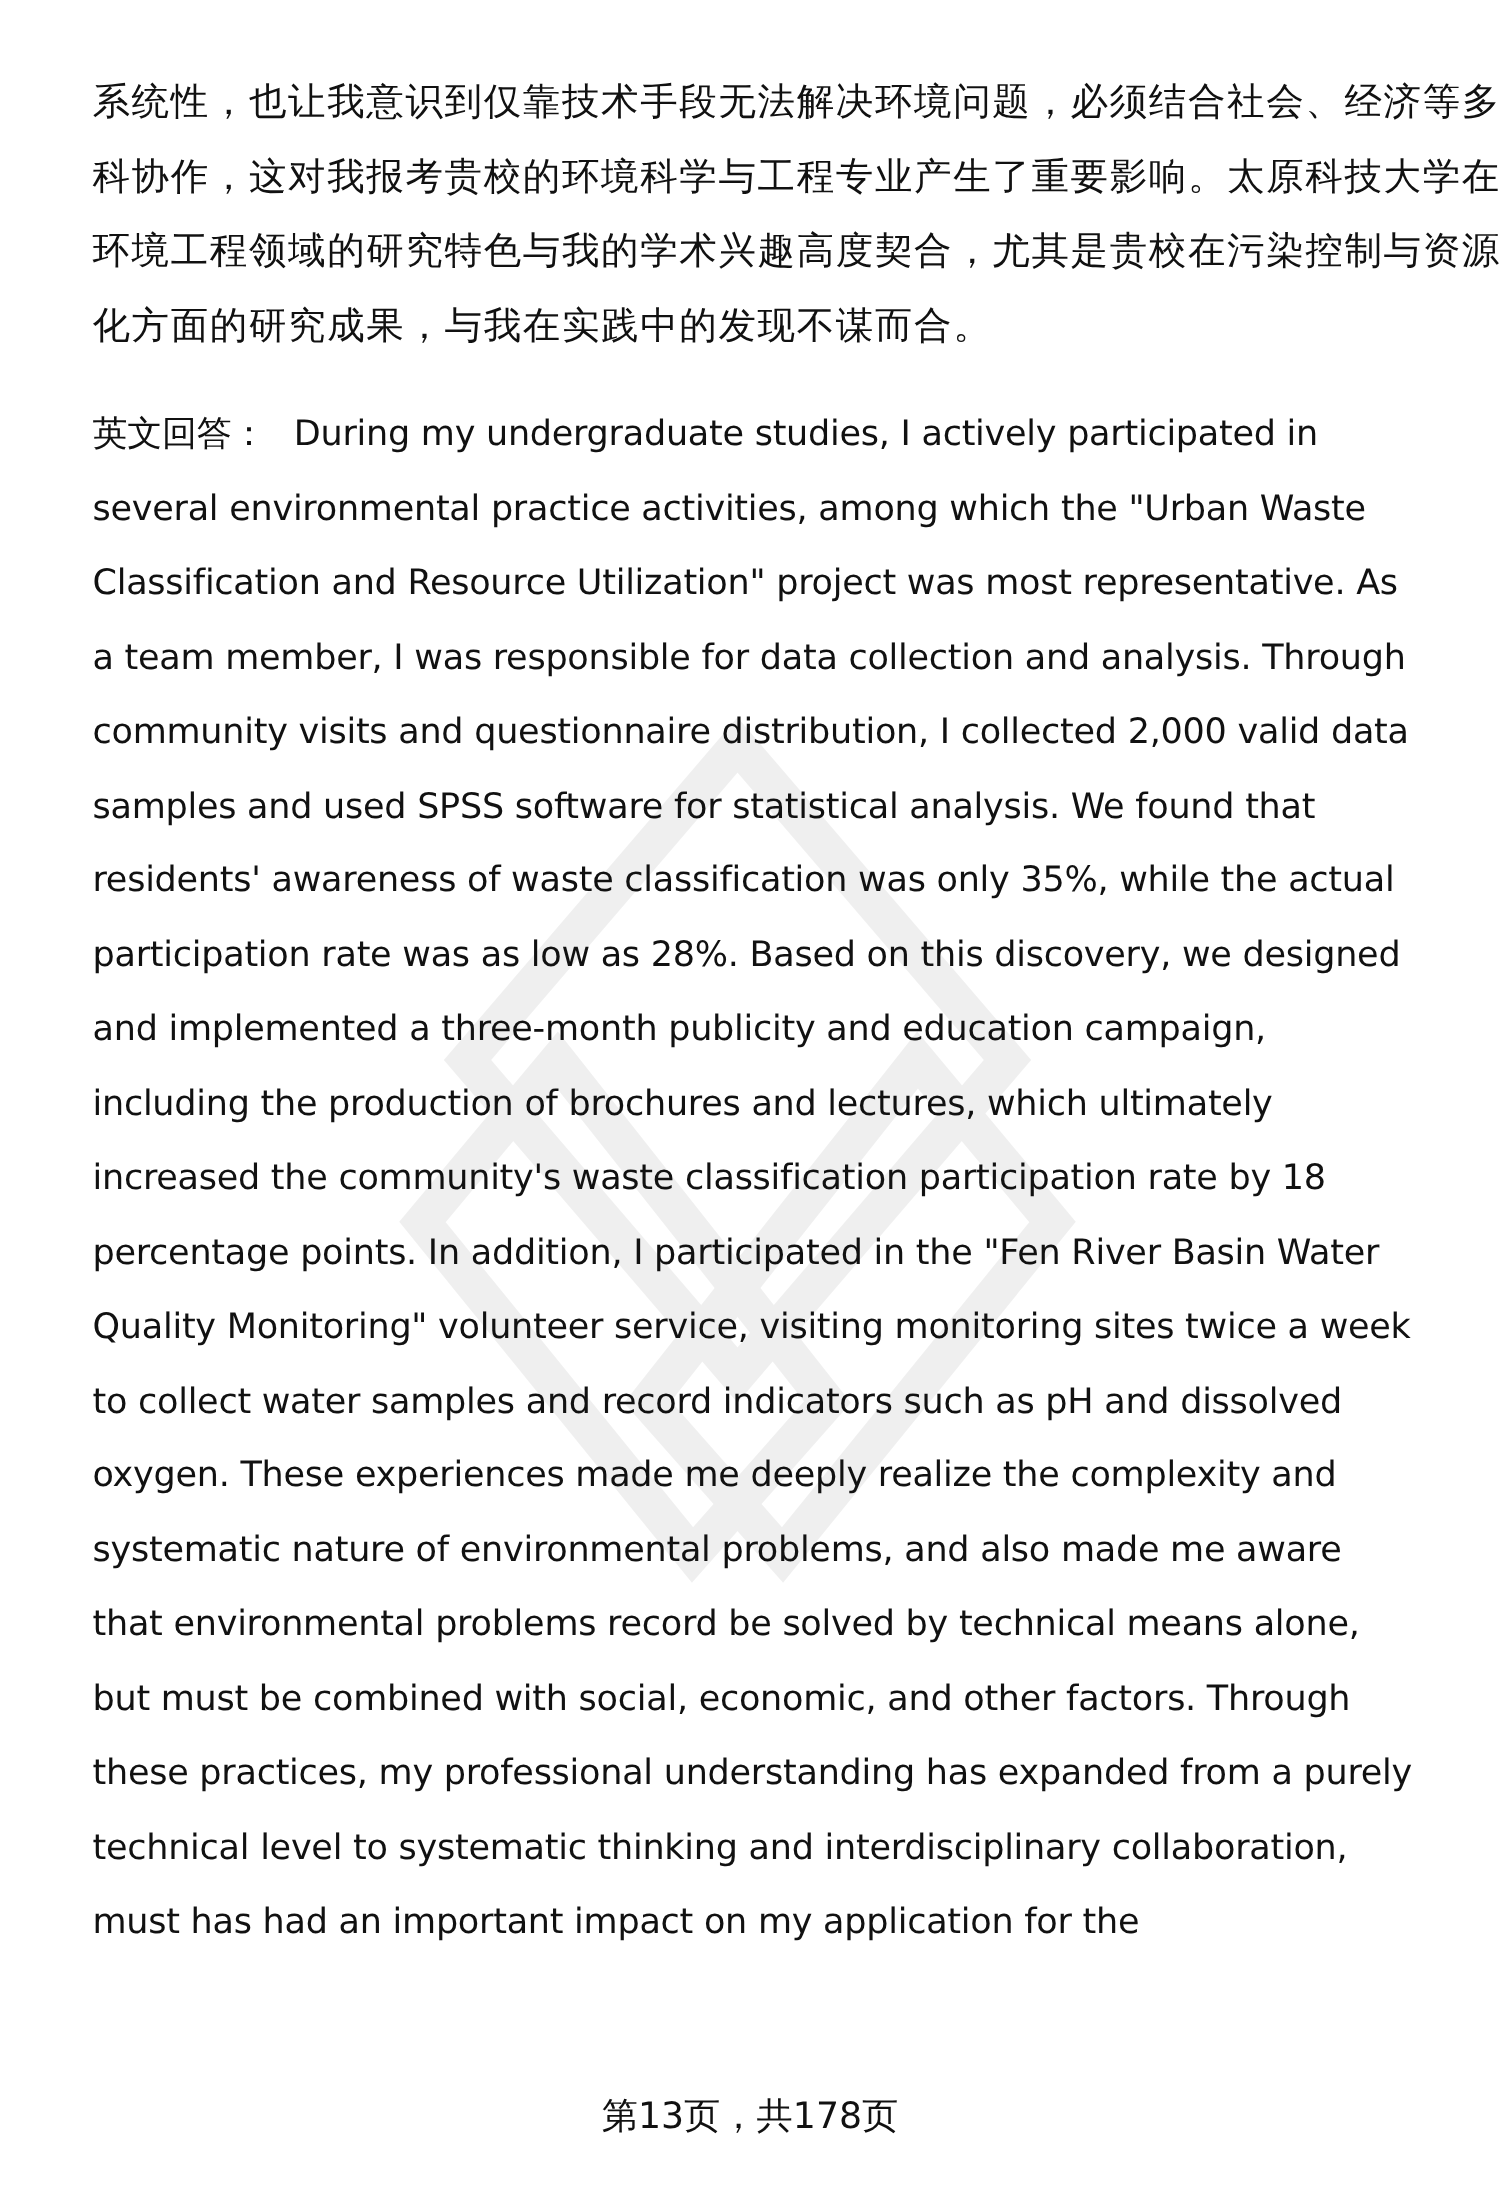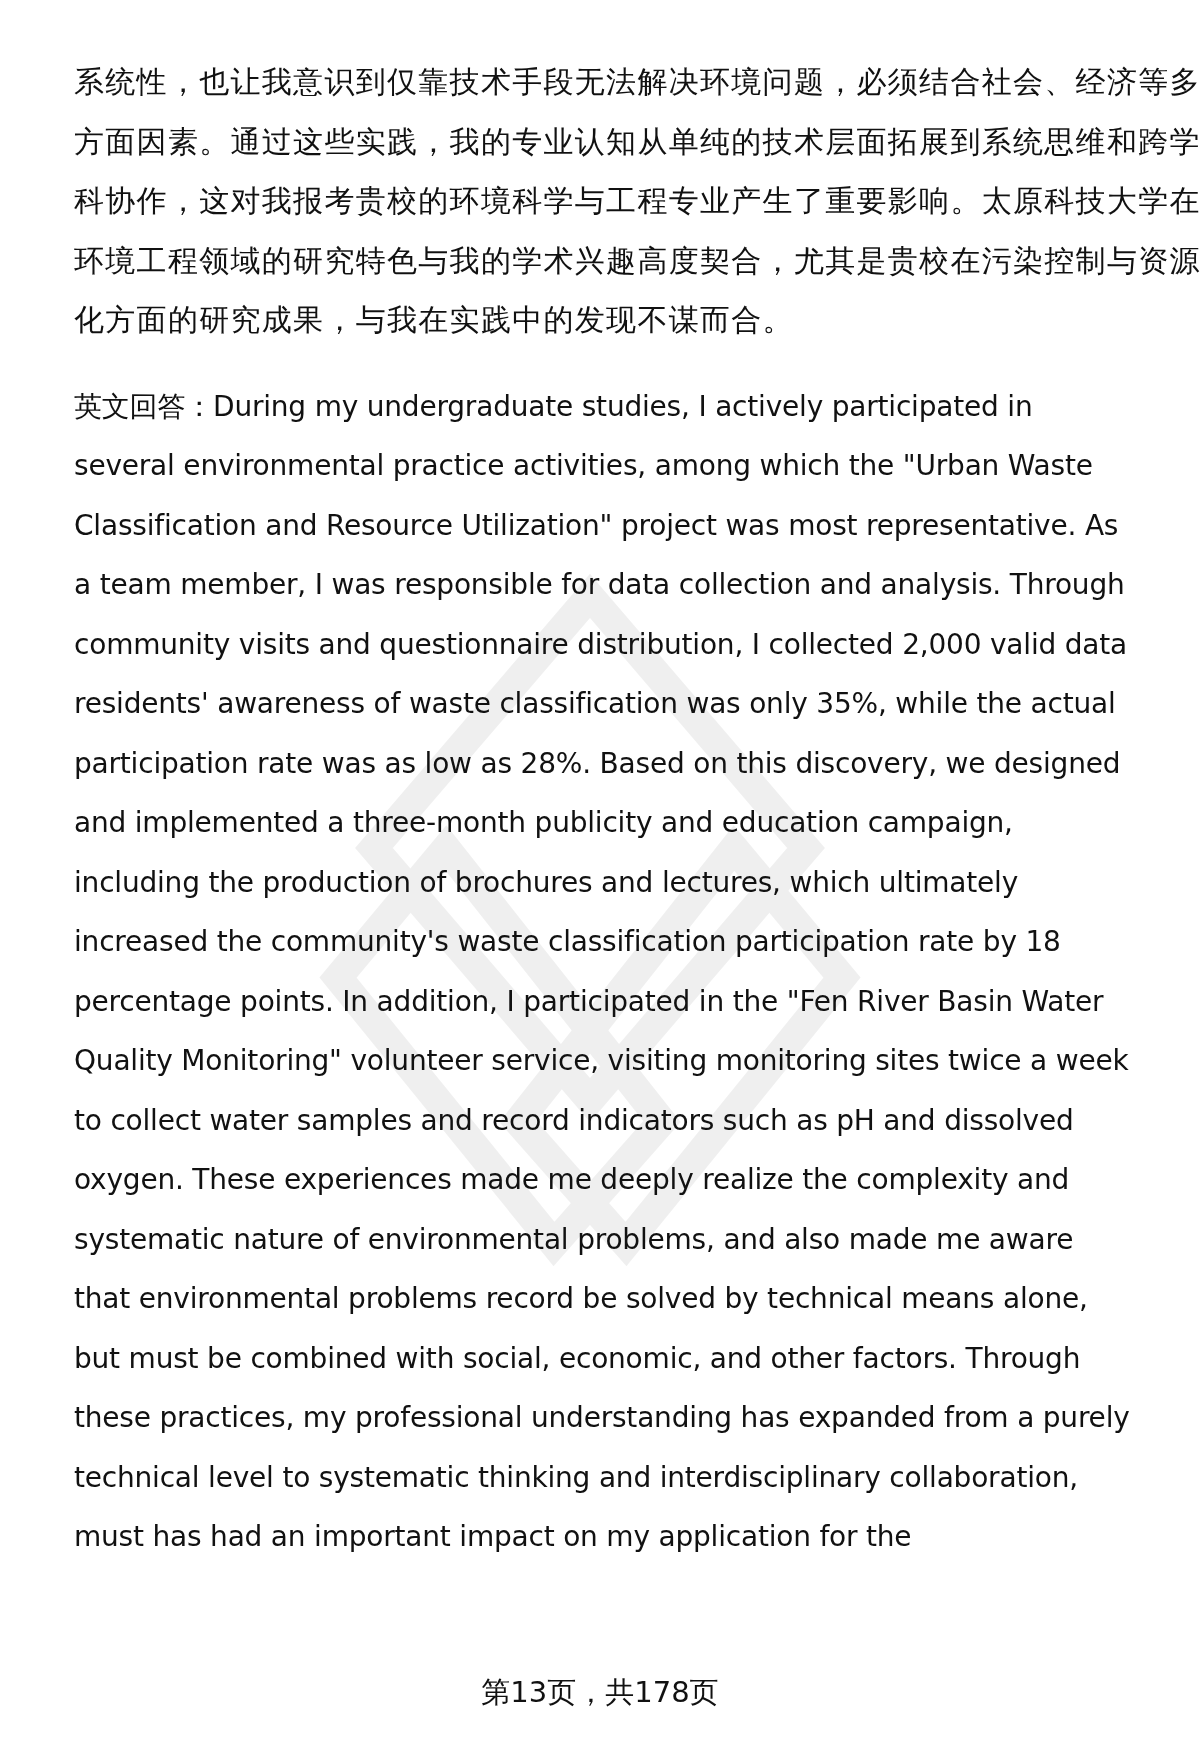--- a/index.html
+++ b/index.html
@@ -29,21 +29,21 @@
     .line {
       height: 59.5px;
       line-height: 59.5px;
       white-space: nowrap;
       font-size: 29px;
       letter-spacing: 0px;
     }
     .line.cn { font-size: 30px; letter-spacing: 1.3px; }
     .line.en { font-size: 28px; letter-spacing: -0.2px; }
     .gap { height: 27px; }
-    .label { }
+    .label { margin-right: 22px; }
     .footer {
       position: absolute;
       left: 0;
       width: 1200px;
       top: 1672px;
       text-align: center;
       font-size: 29px;
       line-height: 40px;
     }
   </style>
@@ -54,34 +54,34 @@
   <g fill="none" stroke="#000" stroke-width="4">
     <path d="M50 5 L80 40 L50 75 L20 40 Z"></path>
     <path d="M30 40 L60 78 L45 95 L15 58 Z"></path>
     <path d="M70 40 L85 58 L55 95 L40 78 Z"></path>
   </g>
 </svg>
 
 <div class="page">
   <div>
     <div class="line cn">系统性，也让我意识到仅靠技术手段无法解决环境问题，必须结合社会、经济等多</div>
-    <div class="line cn">方面因素。通过这些实践，我的专业认知从单纯的技术层面拓展到系统思维和跨学</div>
     <div class="line cn">科协作，这对我报考贵校的环境科学与工程专业产生了重要影响。太原科技大学在</div>
     <div class="line cn">环境工程领域的研究特色与我的学术兴趣高度契合，尤其是贵校在污染控制与资源</div>
     <div class="line cn">化方面的研究成果，与我在实践中的发现不谋而合。</div>
   </div>
 
   <div class="gap"></div>
 
   <div>
     <div class="line en"><span class="label">英文回答：</span><span>During my undergraduate studies, I actively participated in</span></div>
     <div class="line en">several environmental practice activities, among which the "Urban Waste</div>
     <div class="line en">Classification and Resource Utilization" project was most representative. As</div>
     <div class="line en">a team member, I was responsible for data collection and analysis. Through</div>
     <div class="line en">community visits and questionnaire distribution, I collected 2,000 valid data</div>
+    <div class="line en">samples and used SPSS software for statistical analysis. We found that</div>
     <div class="line en">residents' awareness of waste classification was only 35%, while the actual</div>
     <div class="line en">participation rate was as low as 28%. Based on this discovery, we designed</div>
     <div class="line en">and implemented a three-month publicity and education campaign,</div>
     <div class="line en">including the production of brochures and lectures, which ultimately</div>
     <div class="line en">increased the community's waste classification participation rate by 18</div>
     <div class="line en">percentage points. In addition, I participated in the "Fen River Basin Water</div>
     <div class="line en">Quality Monitoring" volunteer service, visiting monitoring sites twice a week</div>
     <div class="line en">to collect water samples and record indicators such as pH and dissolved</div>
     <div class="line en">oxygen. These experiences made me deeply realize the complexity and</div>
     <div class="line en">systematic nature of environmental problems, and also made me aware</div>

